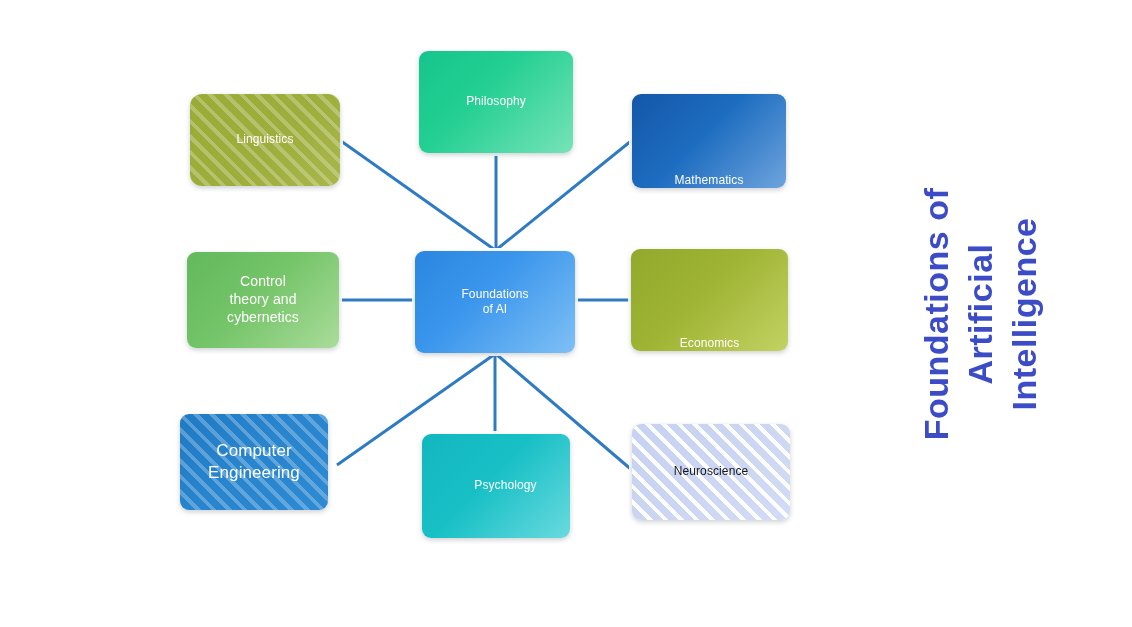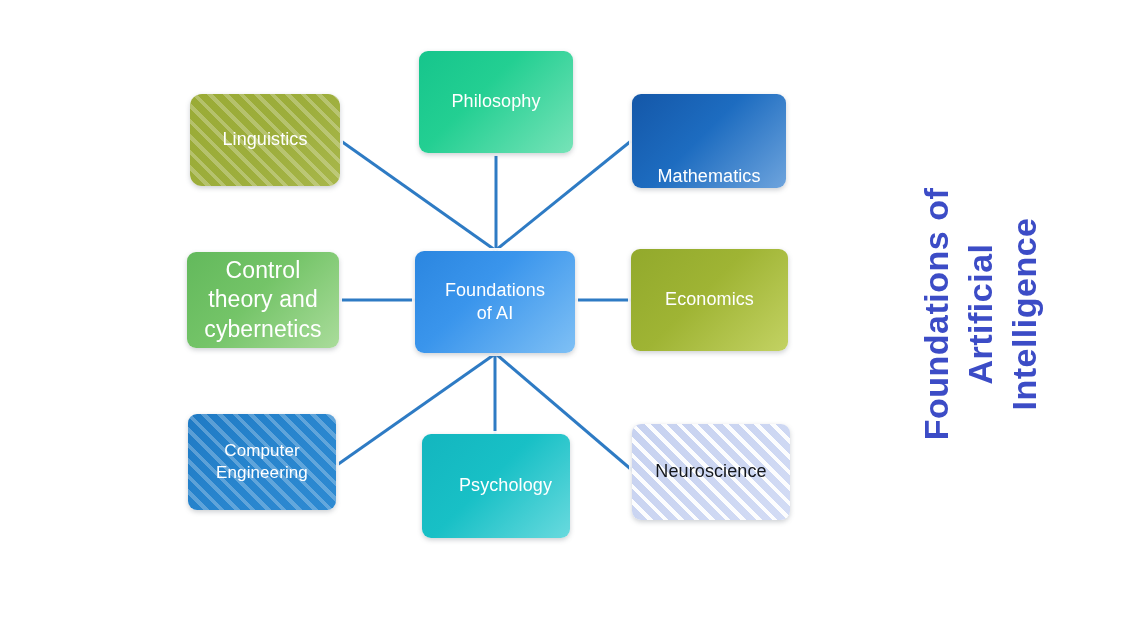--- a/index.html
+++ b/index.html
@@ -31,21 +31,21 @@
   
   .node {
     position: absolute;
     box-sizing: border-box;
     border-radius: 9px;
     display: flex;
     align-items: center;
     justify-content: center;
     text-align: center;
     color: #ffffff;
-    font-size: 18px;
+    font-size: 12px;
     line-height: 1.28;
     letter-spacing: 0.1px;
     box-shadow: 0 2px 5px rgba(90,100,110,0.30),
                 0 0 0 3px rgba(255,255,255,0.95);
     z-index: 3;
     overflow: hidden;
   }
   .node .label {
     position: relative;
     z-index: 2;
@@ -86,32 +86,33 @@
     background: linear-gradient(135deg, #16c58c 0%, #23cf92 40%, #77e3b8 100%);
   }
   #node-mathematics {
     left: 632px; top: 94px; width: 154px; height: 94px;
     background: linear-gradient(135deg, #1457a8 0%, #1d6cc0 45%, #6ea4dd 100%);
     align-items: flex-end;
   }
   #node-control {
     left: 187px; top: 252px; width: 152px; height: 96px;
     background: linear-gradient(135deg, #63b95c 0%, #74c468 45%, #aadc9b 100%);
-    font-size: 23px;
+    font-size: 14px;
   }
   #node-foundations {
     left: 415px; top: 251px; width: 160px; height: 102px;
     background: linear-gradient(135deg, #2b86e0 0%, #3a95ec 40%, #7fc0f5 100%);
   }
   #node-economics {
     left: 631px; top: 249px; width: 157px; height: 102px;
     background: linear-gradient(135deg, #92a92c 0%, #9fb434 45%, #c3d263 100%);
+    align-items: flex-end;
   }
   #node-computer {
-    left: 188px; top: 414px; width: 148px; height: 96px;
+    left: 180px; top: 414px; width: 148px; height: 96px;
     background: linear-gradient(135deg, #1f7ac4 0%, #2784cd 45%, #2e8ad2 100%);
     font-size: 17px;
   }
   #node-psychology {
     left: 422px; top: 434px; width: 148px; height: 104px;
     background: linear-gradient(135deg, #13b6bf 0%, #18c0c6 45%, #69dade 100%);
     padding-left: 19px;
   }
   #node-neuroscience {
     left: 632px; top: 424px; width: 158px; height: 96px;

